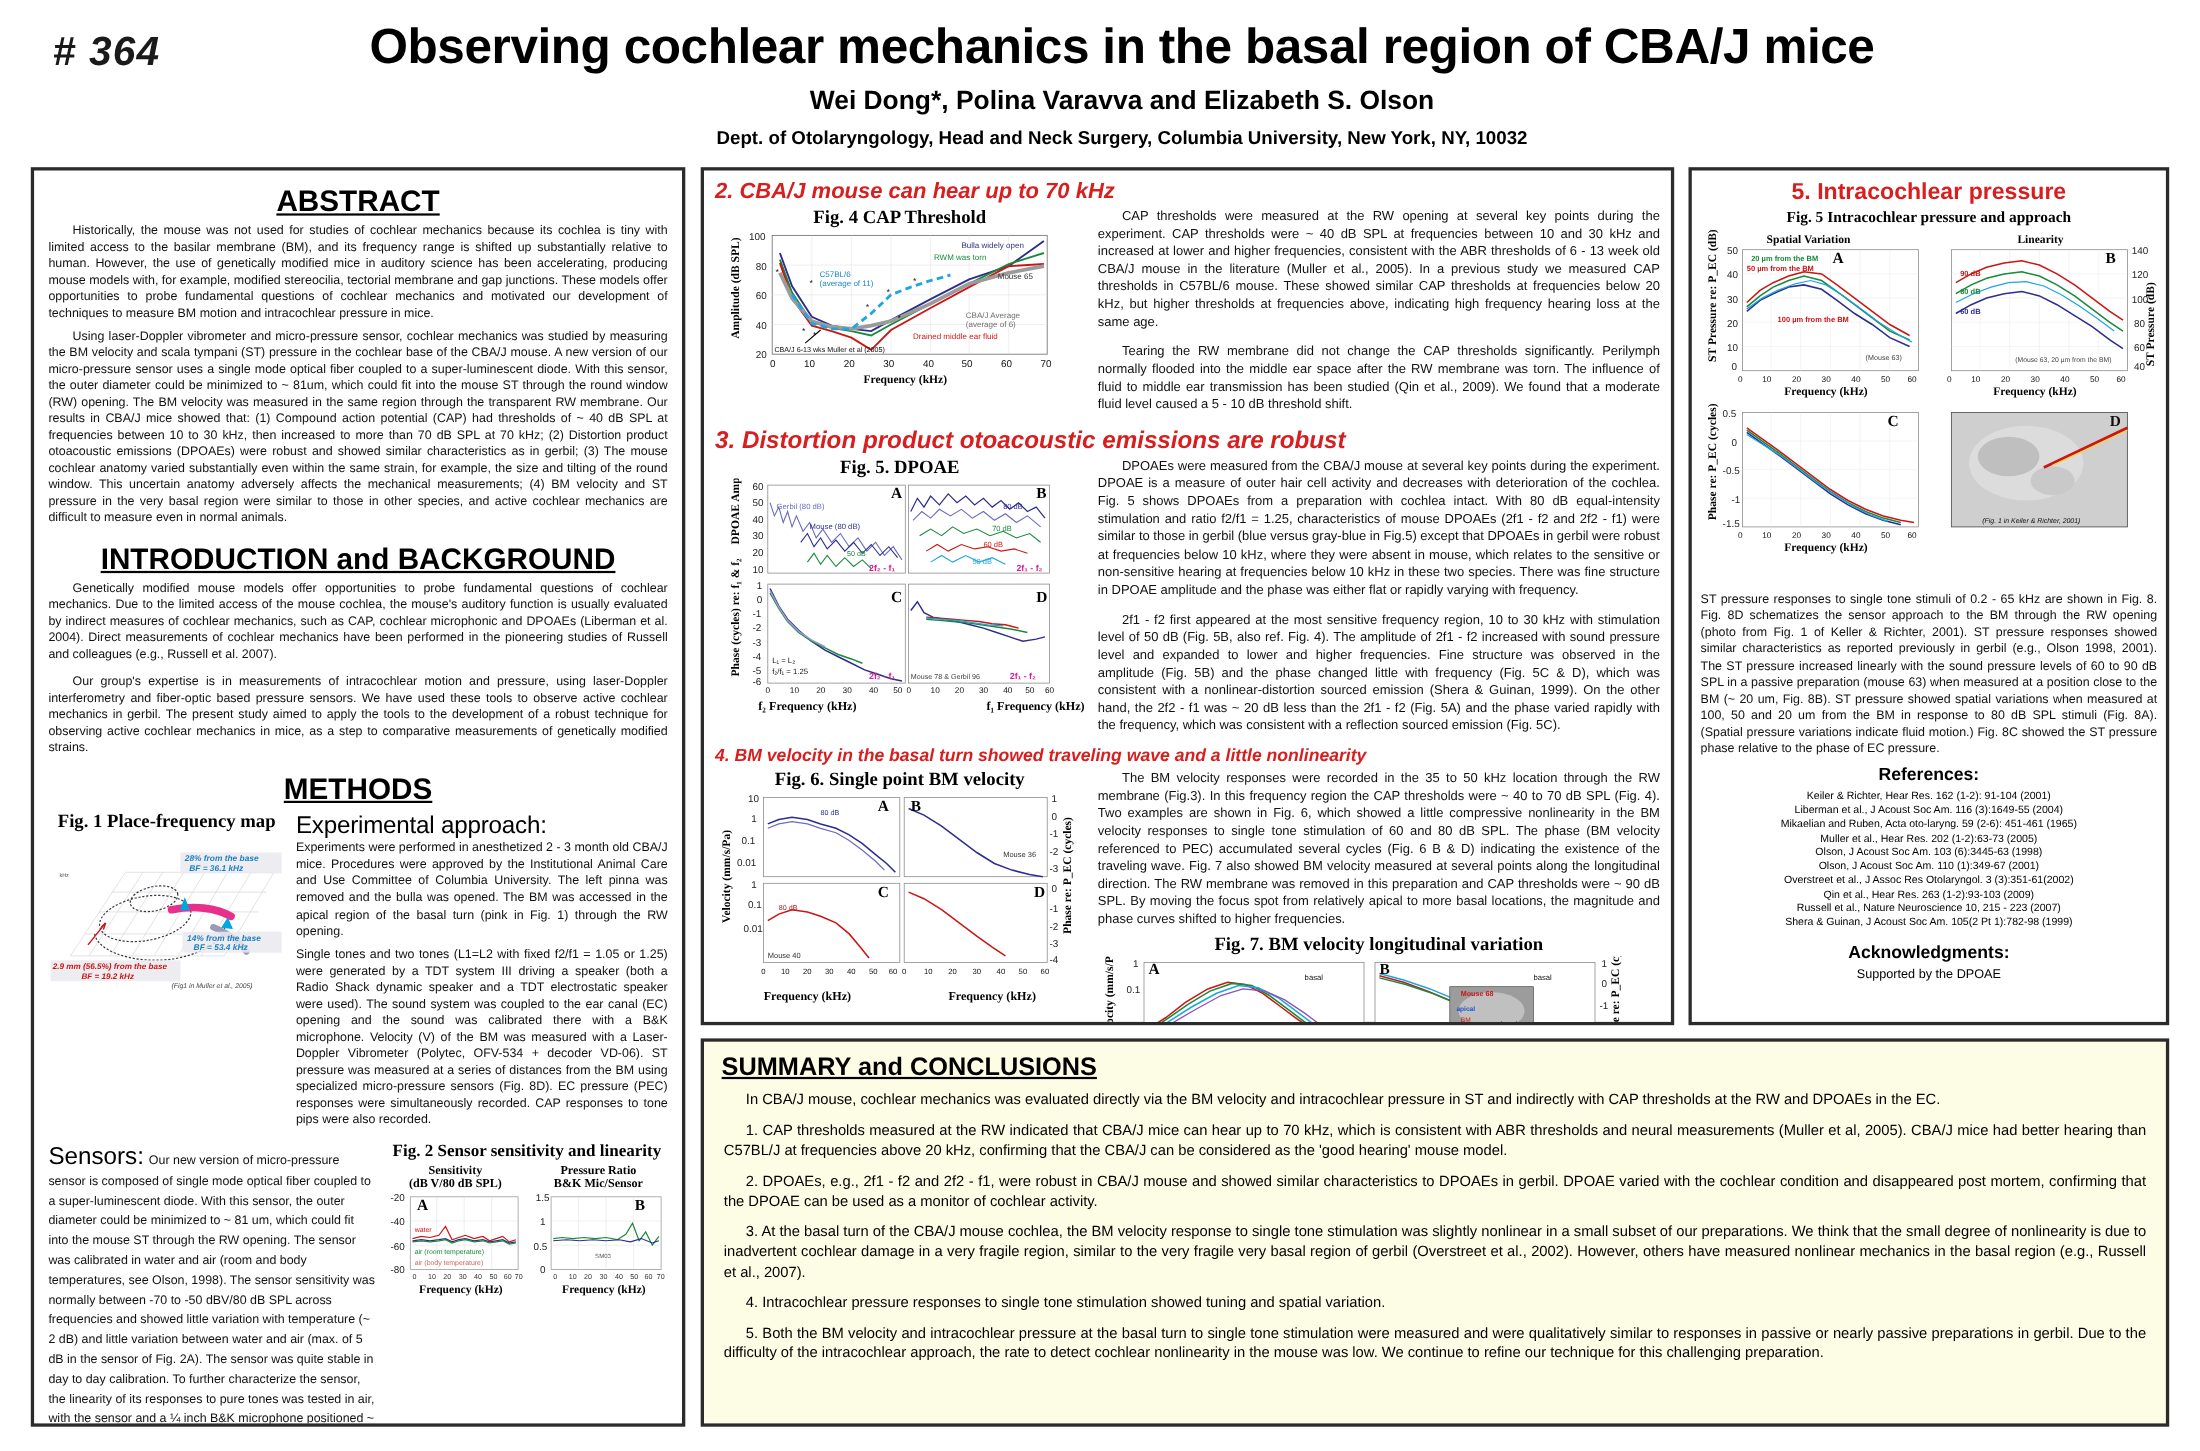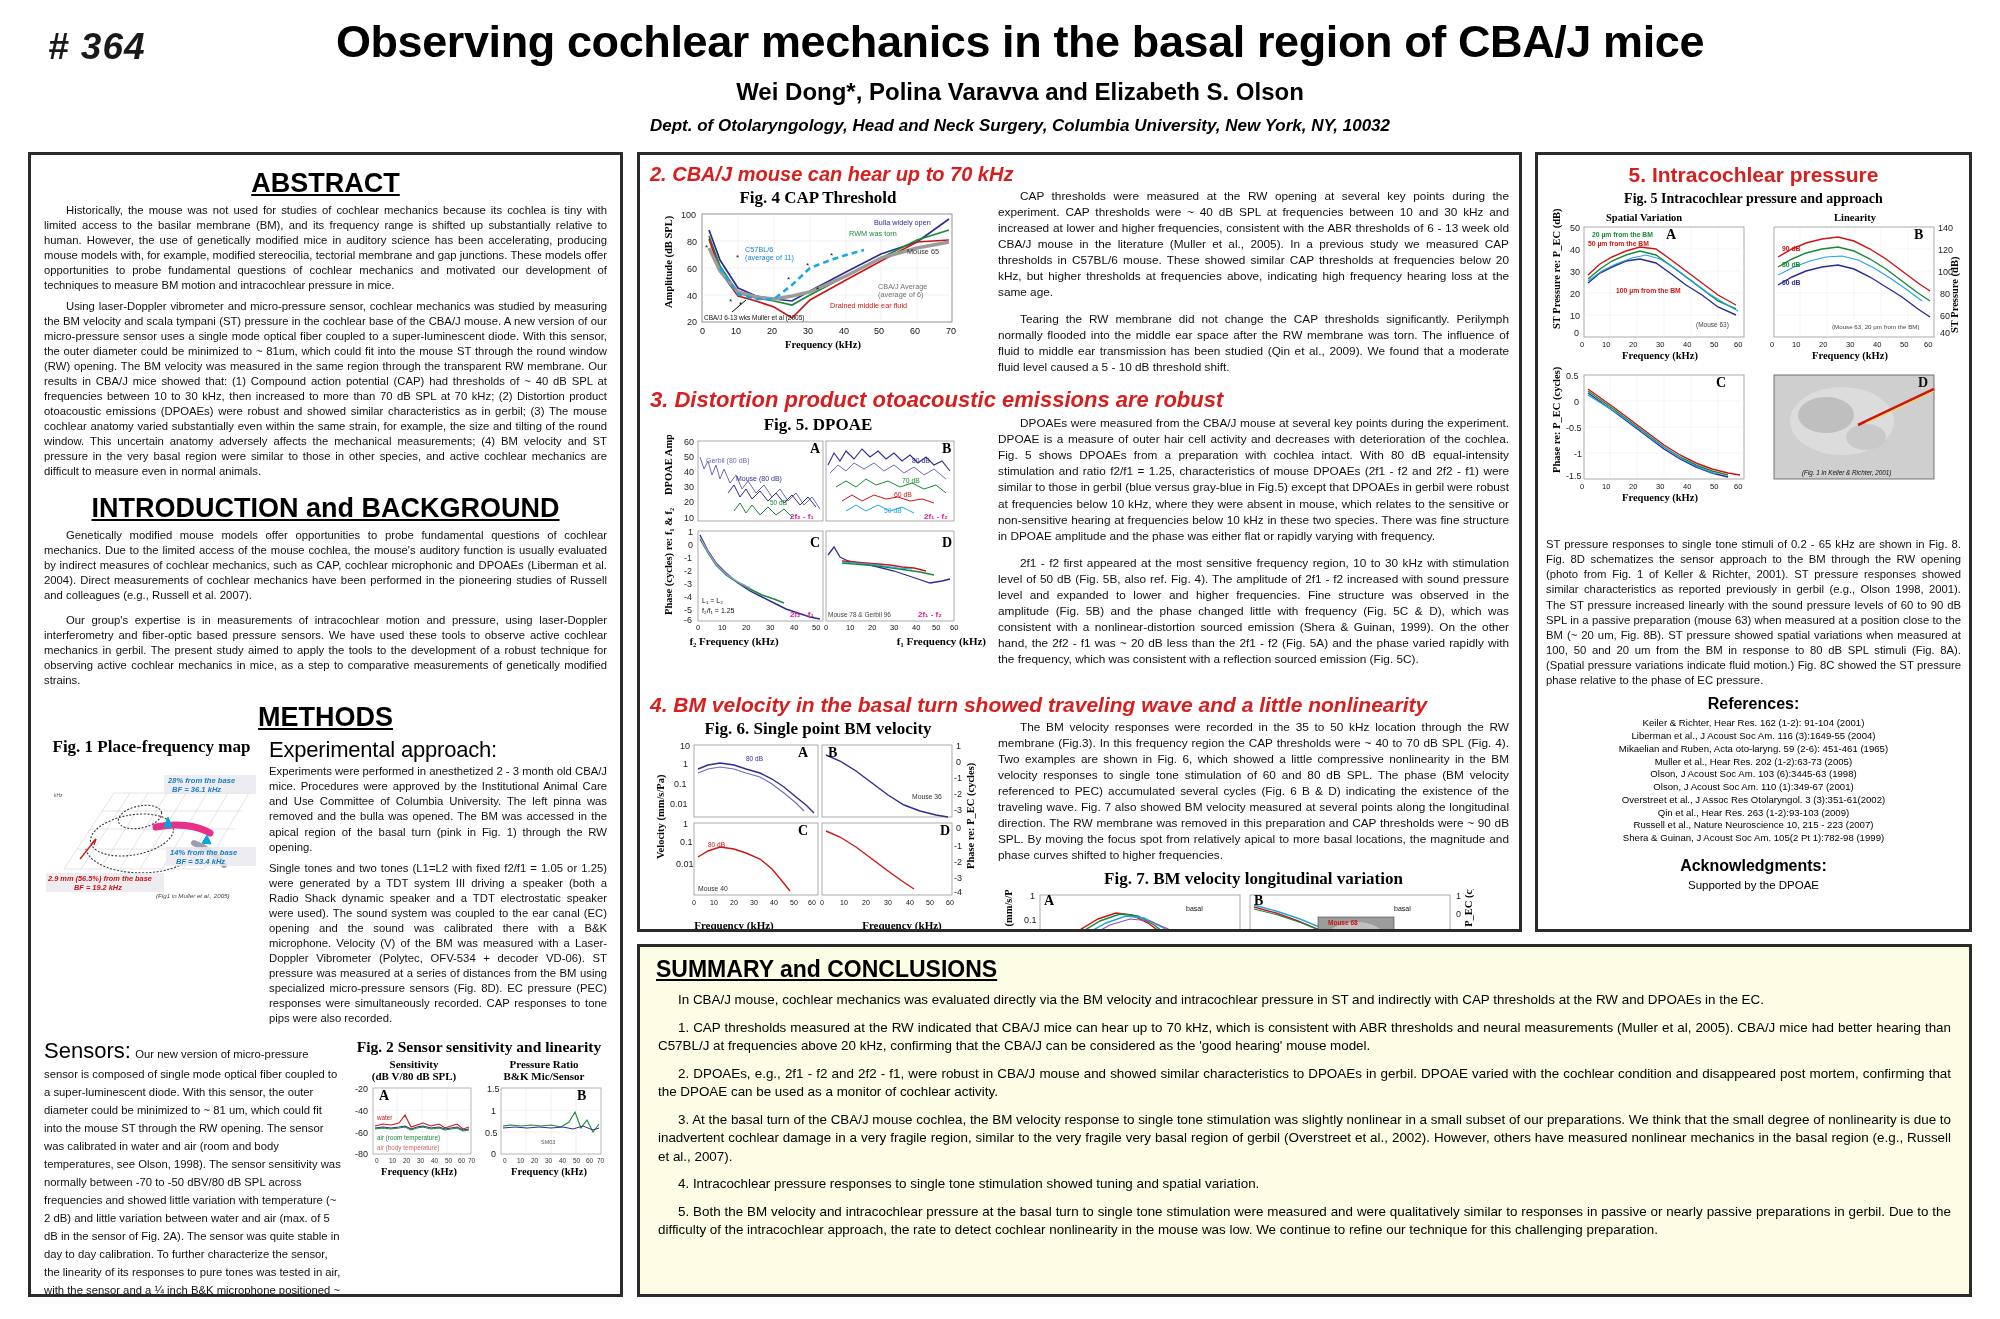--- a/index.html
+++ b/index.html
@@ -26,21 +26,21 @@
     text-align:center; font-size:45px; font-weight:bold;
     font-family:"Liberation Sans", sans-serif;
     letter-spacing:-0.4px;
   }
   .authors {
     position:absolute; left:250px; top:78px; width:1540px;
     text-align:center; font-size:24px; font-weight:bold;
   }
   .affiliation {
     position:absolute; left:250px; top:116px; width:1540px;
-    text-align:center; font-size:17px; font-weight:bold; font-style:italic;
+    text-align:center; font-size:17px; font-weight:bold; 
   }
 
   
   .col {
     position:absolute;
     border:3px solid #2b2b2b;
     background:#fff;
     overflow:hidden;
   }
   #col-left   { left:28px;   top:152px; width:595px;  height:1145px; }
@@ -417,21 +417,21 @@
           </div>
         </div>
         <div style="flex:1;">
           <div class="body-text" style="font-size:11.8px; line-height:1.36;">
             <p>DPOAEs were measured from the CBA/J mouse at several key points during the experiment. DPOAE is a measure of outer hair cell activity and decreases with deterioration of the cochlea. Fig. 5 shows DPOAEs from a preparation with cochlea intact. With 80 dB equal-intensity stimulation and ratio f2/f1 = 1.25, characteristics of mouse DPOAEs (2f1 - f2 and 2f2 - f1) were similar to those in gerbil (blue versus gray-blue in Fig.5) except that DPOAEs in gerbil were robust at frequencies below 10 kHz, where they were absent in mouse, which relates to the sensitive or non-sensitive hearing at frequencies below 10 kHz in these two species.  There was fine structure in DPOAE amplitude and the phase was either flat or rapidly varying with frequency.</p>
             <p style="margin-top:11px;">2f1 - f2 first appeared at the most sensitive frequency region, 10 to 30 kHz with stimulation level of 50 dB (Fig. 5B, also ref. Fig. 4). The amplitude of 2f1 - f2 increased with sound pressure level and expanded to lower and higher frequencies.  Fine structure was observed in the amplitude (Fig. 5B) and the phase changed little with frequency (Fig. 5C &amp; D), which was consistent with a nonlinear-distortion sourced emission (Shera &amp; Guinan, 1999). On the other hand, the 2f2 - f1 was ~ 20 dB less than the 2f1 - f2 (Fig. 5A) and the phase varied rapidly with the frequency, which was consistent with a reflection sourced emission (Fig. 5C).</p>
           </div>
         </div>
       </div>
 
-      <div class="h-red" style="font-size:21px; margin-top:20px;">4. BM velocity in the basal turn showed traveling wave and a little nonlinearity</div>
+      <div class="h-red" style="font-size:16px; margin-top:6px;">4. BM velocity in the basal turn showed traveling wave and a little nonlinearity</div>
       <div class="two-col-flex" style="gap:12px;">
         <div style="width:336px; flex:none;">
           <div class="fig-cap">Fig. 6. Single point BM velocity</div>
           <svg width="336" height="178" viewBox="0 0 336 178">
             <rect x="44" y="6" width="124" height="72" fill="#fff" stroke="#888" stroke-width="0.7"></rect>
             <rect x="172" y="6" width="130" height="72" fill="#fff" stroke="#888" stroke-width="0.7"></rect>
             <rect x="44" y="84" width="124" height="72" fill="#fff" stroke="#888" stroke-width="0.7"></rect>
             <rect x="172" y="84" width="130" height="72" fill="#fff" stroke="#888" stroke-width="0.7"></rect>
 
             <polyline points="48,30 58,26 70,24 84,26 96,30 110,34 122,40 134,48 146,58 156,66 164,74" fill="none" stroke="#2d2d8f" stroke-width="1.4"></polyline>

